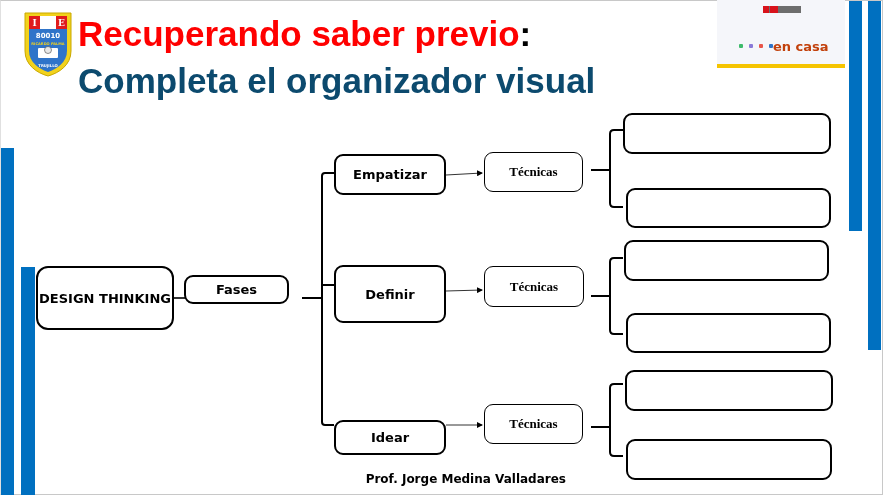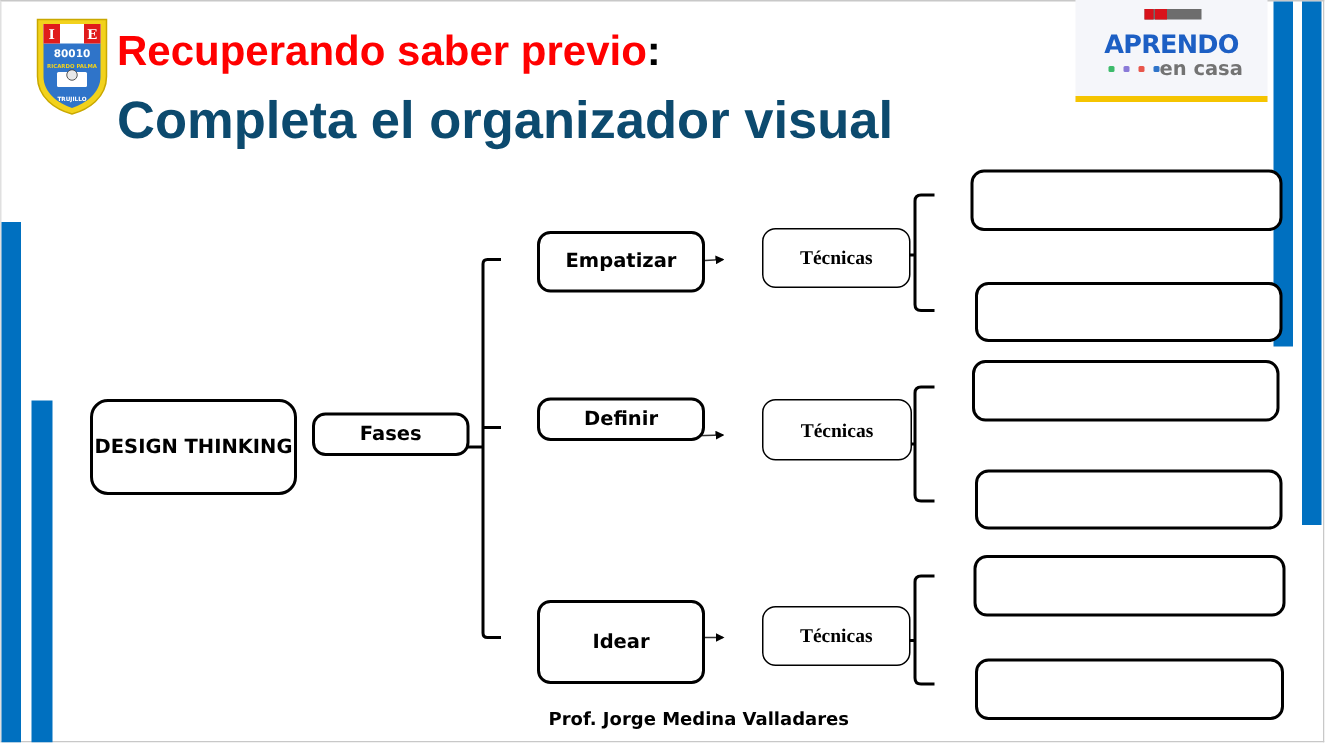--- a/index.html
+++ b/index.html
@@ -8,29 +8,29 @@
   .bar { position:absolute; background:#0070c0; }
 
   
   .crest { position:absolute; left:23px; top:11px; width:50px; height:66px; }
   
   .aprendo { position:absolute; left:717px; top:0; width:128px; height:64px; background:#f5f6fa; border-bottom:4px solid #f5c400; }
   .aprendo .gov { position:absolute; left:46px; top:6px; width:38px; height:7px; background:#6d6d6d; }
   .aprendo .gov::before { content:""; position:absolute; left:0; top:0; width:6px; height:7px; background:#d8121b; }
   .aprendo .gov::after { content:""; position:absolute; left:7px; top:0; width:8px; height:7px; background:#d8121b; }
   .aprendo .word1 { position:absolute; left:0; width:100%; top:20px; text-align:center; font-family:"DejaVu Sans", sans-serif; font-weight:bold; font-size:17px; color:#1d5fc4; letter-spacing:-0.5px; }
-  .aprendo .word2 { position:absolute; left:56px; top:39px; font-family:"DejaVu Sans", sans-serif; font-weight:bold; font-size:13px; color:#737373; }
+  .aprendo .word2 { position:absolute; left:56px; top:39px; font-family:"DejaVu Sans", sans-serif; font-weight:bold; font-size:13px; color:#c2410c; }
   .aprendo .dots { position:absolute; left:22px; top:44px; display:flex; gap:6px; }
   .aprendo .dots span { width:4px; height:4px; border-radius:1px; display:block; }
 
-  .title1 { position:absolute; left:78px; top:14px; font-family:"Liberation Sans", sans-serif; font-weight:bold; font-size:28px; color:#ff0000; white-space:nowrap; letter-spacing:0px; line-height:40px;text-align:center; }
+  .title1 { position:absolute; left:78px; top:14px; font-family:"Liberation Sans", sans-serif; font-weight:bold; font-size:35px; color:#ff0000; white-space:nowrap; letter-spacing:0px; line-height:40px;text-align:center; }
   .title1 .colon { color:#000; }
   .title2 { position:absolute; left:78px; top:60px; font-family:"Liberation Sans", sans-serif; font-weight:bold; font-size:35px; color:#0c4a6e; white-space:nowrap; line-height:42px; }
 
-  .box { position:absolute; border:2px solid #000; border-radius:9px; background:#fff; box-sizing:border-box; display:flex; align-items:center; justify-content:center; font-family:"DejaVu Sans", sans-serif; font-weight:bold; font-size:13px; color:#000;margin-left:24px; }
+  .box { position:absolute; border:2px solid #000; border-radius:9px; background:#fff; box-sizing:border-box; display:flex; align-items:center; justify-content:center; font-family:"DejaVu Sans", sans-serif; font-weight:bold; font-size:13px; color:#000; }
   .box.thin { border-width:1px;font-family:Liberation Serif, serif; }
   .box.empty { border-radius:9px; }
 
   svg.lines { position:absolute; left:0; top:0; }
 
   .footer { position:absolute; left:352px; top:472px; width:214px; text-align:right; font-family:"DejaVu Sans", sans-serif; font-weight:bold; font-size:12px; color:#000; }
 </style>
 </head>
 <body>
 
@@ -53,21 +53,20 @@
     <text x="25" y="27" font-size="7" font-weight="bold" fill="#fff" text-anchor="middle" font-family="DejaVu Sans, sans-serif">80010</text>
     <text x="25" y="34" font-size="3.6" font-weight="bold" fill="#f2d21c" text-anchor="middle" font-family="DejaVu Sans, sans-serif">RICARDO PALMA</text>
     <rect x="15" y="37" width="20" height="10" fill="#ffffff" rx="1"></rect>
     <circle cx="25" cy="39" r="3.5" fill="#e8e8e8" stroke="#444" stroke-width="0.6"></circle>
     <text x="25" y="56" font-size="3.8" font-weight="bold" fill="#fff" text-anchor="middle" font-family="DejaVu Sans, sans-serif">TRUJILLO</text>
   </svg>
 </div>
 
 <div class="aprendo">
   <div class="gov"></div>
-  <div class="word1">APRENDO</div>
   <div class="dots">
     <span style="background:#3dbb6b"></span>
       <span style="background:#8a7ad8"></span>
       <span style="background:#e8564b"></span>
       <span style="background:#2f74c9"></span>
   </div>
   <div class="word2">en casa</div>
 </div>
 
 <div class="title1"><span>Recuperando saber previo</span><span class="colon">:</span></div>
@@ -95,22 +94,22 @@
   <line x1="591" y1="296" x2="610" y2="296" stroke="#000" stroke-width="2"></line>
   <path d="M623 258 H614 Q610 258 610 262 V330 Q610 334 614 334 H623" fill="none" stroke="#000" stroke-width="2"></path>
   <line x1="591" y1="427" x2="610" y2="427" stroke="#000" stroke-width="2"></line>
   <path d="M623 384 H614 Q610 384 610 388 V452 Q610 456 614 456 H623" fill="none" stroke="#000" stroke-width="2"></path>
 </svg>
 
 <div class="box" style="left:36px; top:266px; width:138px; height:64px; border-radius:12px;">DESIGN THINKING</div>
 <div class="box" style="left:184px; top:275px; width:105px; height:29px;">Fases</div>
 
 <div class="box" style="left:334px; top:154px; width:112px; height:41px;">Empatizar</div>
-<div class="box" style="left:334px; top:265px; width:112px; height:29px;text-align:center;">Definir</div>
-<div class="box" style="left:334px; top:400px; width:112px; height:56px;">Idear</div>
+<div class="box" style="left:334px; top:265px; width:112px; height:58px;text-align:center;">Definir</div>
+<div class="box" style="left:334px; top:420px; width:112px; height:35px;">Idear</div>
 
 <div class="box thin" style="left:484px; top:152px; width:99px; height:40px;">Técnicas</div>
 <div class="box thin" style="left:484px; top:266px; width:100px; height:41px;">Técnicas</div>
 <div class="box thin" style="left:484px; top:404px; width:99px; height:40px;">Técnicas</div>
 
 <div class="box empty" style="left:623px; top:113px; width:208px; height:41px;"></div>
 <div class="box empty" style="left:626px; top:188px; width:205px; height:40px;"></div>
 <div class="box empty" style="left:624px; top:240px; width:205px; height:41px;"></div>
 <div class="box empty" style="left:626px; top:313px; width:205px; height:40px;"></div>
 <div class="box empty" style="left:625px; top:370px; width:208px; height:41px;"></div>

